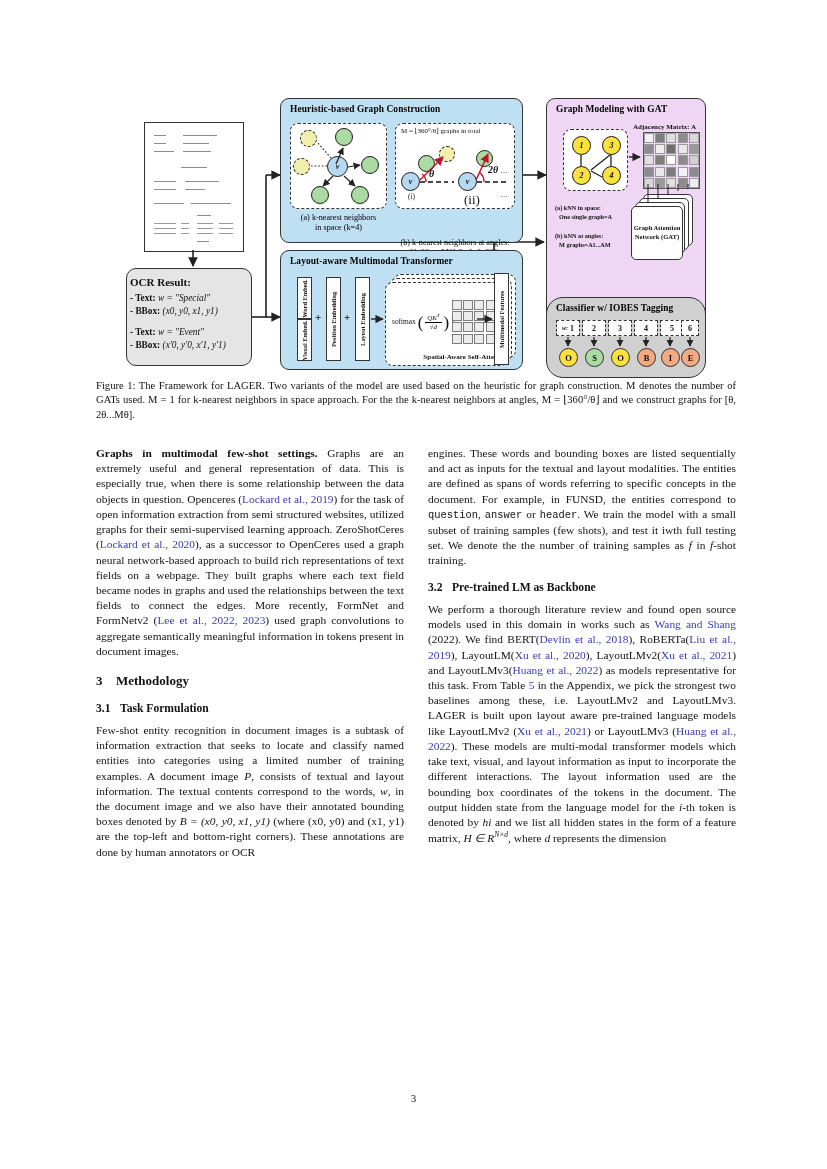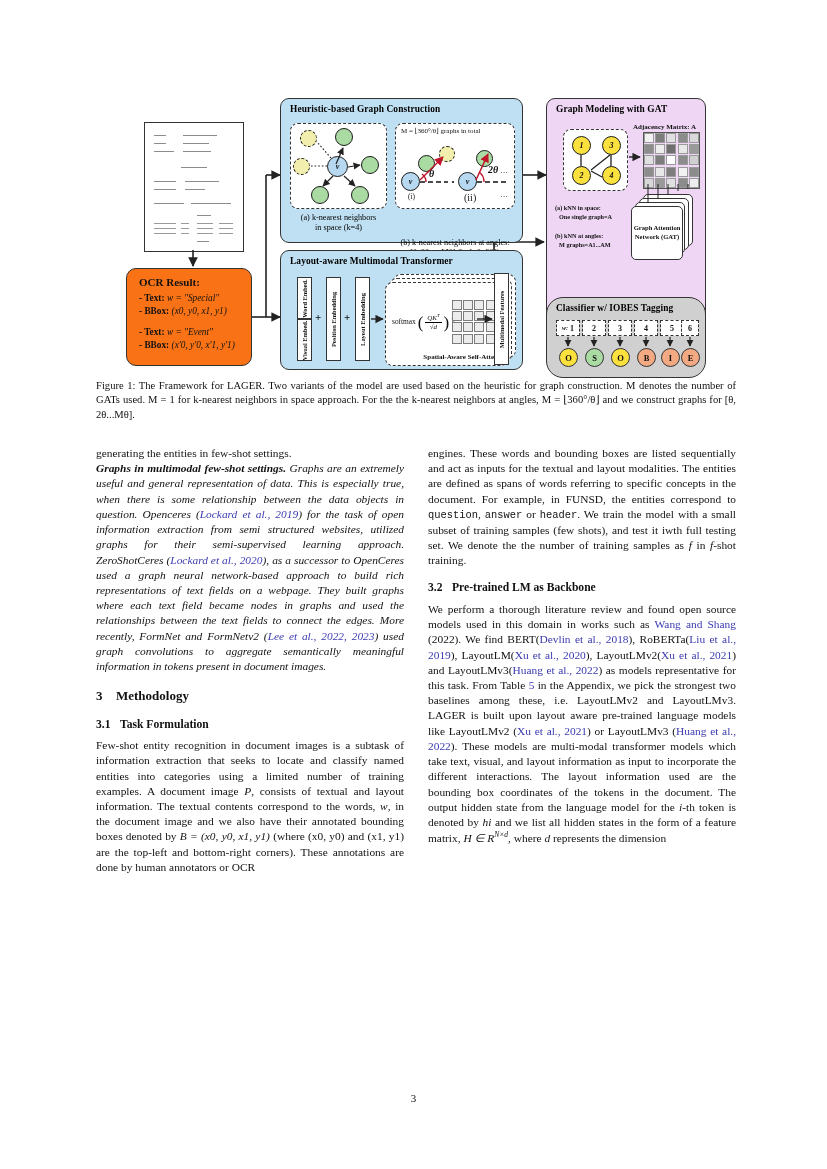--- a/index.html
+++ b/index.html
@@ -46,21 +46,21 @@
   .node.blue-n { background:#b6d8f0; }
   .node.yellowd{ background:#f2efae; border-style:dashed; }
   .node.yellow { background:#fbe13d; }
 
   
   .thumb { position:absolute; background:#fff; border:1.4px solid #333; overflow:hidden; }
   .thumb .ln { position:absolute; background:#8c8c8c; height:1px; }
   .thumb .lnd { position:absolute; background:#9a9a9a; height:1px; }
 
   
-  .ocr { position:absolute; box-sizing:border-box; background:#f97316; border:1.6px solid #333; border-radius:10px; padding:7px 12px; }
+  .ocr { position:absolute; box-sizing:border-box; background:#e5e5e5; border:1.6px solid #333; border-radius:10px; padding:7px 3px; }
   .ocr .hd { font-weight:bold; font-size:11px; margin-bottom:4px; }
   .ocr .row { font-size:9.3px; line-height:1.45; }
   .ocr .row b { font-weight:bold; }
   .ocr .row i { font-style:italic; }
   .ocr .gap { height:7px; }
 
   
   .vbar {
     position:absolute; background:#fff; border:1.3px solid #333; box-sizing:border-box;
     display:flex; align-items:center; justify-content:center;
@@ -261,21 +261,21 @@
             <path d="M88,58 A12,12 0 0 0 83,48" fill="none" stroke="#c0152a" stroke-width="1.4"></path>
             <line x1="80" y1="56" x2="92" y2="30" stroke="#c0152a" stroke-width="1.5" marker-end="url(#ahr)"></line>
 
             <circle cx="57" cy="58" r="1.1" fill="#111"></circle>
           </svg>
 
           <div style="position:absolute; left:33px; top:44px; font-size:10px; font-style:italic; font-weight:bold;">θ</div>
           <div style="position:absolute; left:92px; top:40px; font-size:10px; font-style:italic; font-weight:bold;">2θ</div>
           <div style="position:absolute; left:104px; top:44px; font-size:8px;">···</div>
           <div style="position:absolute; left:12px; top:68px; font-size:7.4px;">(i)</div>
-          <div style="position:absolute; left:68px; top:68px; font-size:10px;">(ii)</div>
+          <div style="position:absolute; left:68px; top:68px; font-size:13px;">(ii)</div>
           <div style="position:absolute; left:104px; top:68px; font-size:8px;">···</div>
         </div>
 
         <div class="cap" style="left:9px; top:114px; width:97px;">
           <span>(a) k-nearest neighbors</span><br>
           <span>in space (k=4)</span>
         </div>
         <div class="cap" style="left:112px; top:114px; width:124px;margin-top:25px;">
           <span>(b) k-nearest neighbors at angles:</span><br>
           <span>[θ, 2θ, ... Mθ] (k=1, θ=30°)</span>
@@ -477,21 +477,20 @@
 
     </div>
   </div>
 
   <div class="caption">
     <span>Figure 1:</span>
     <span>The Framework for LAGER. Two variants of the model are used based on the heuristic for graph construction. M denotes the number of GATs used. M = 1 for k-nearest neighbors in space approach. For the the k-nearest neighbors at angles, M = ⌊360°/θ⌋ and we construct graphs for [θ, 2θ...Mθ].</span>
   </div>
 
   <div class="col left">
-    <p>generating the entities in few-shot settings.</p>
     <p><span class="lead">Graphs in multimodal few-shot settings.</span><span> Graphs are an extremely useful and general representation of data. This is especially true, when there is some relationship between the data objects in question. Openceres (</span><a class="cite" href="#">Lockard et al., 2019</a><span>) for the task of open information extraction from semi structured websites, utilized graphs for their semi-supervised learning approach. ZeroShotCeres (</span><a class="cite" href="#">Lockard et al., 2020</a><span>), as a successor to OpenCeres used a graph neural network-based approach to build rich representations of text fields on a webpage. They built graphs where each text field became nodes in graphs and used the relationships between the text fields to connect the edges. More recently, FormNet and FormNetv2 (</span><a class="cite" href="#">Lee et al., 2022, 2023</a><span>) used graph convolutions to aggregate semantically meaningful information in tokens present in document images.</span></p>
 
     <div class="sec">
       <span class="num">3</span><span>Methodology</span>
     </div>
 
     <div class="subsec">
       <span class="num">3.1</span><span>Task Formulation</span>
     </div>
 

